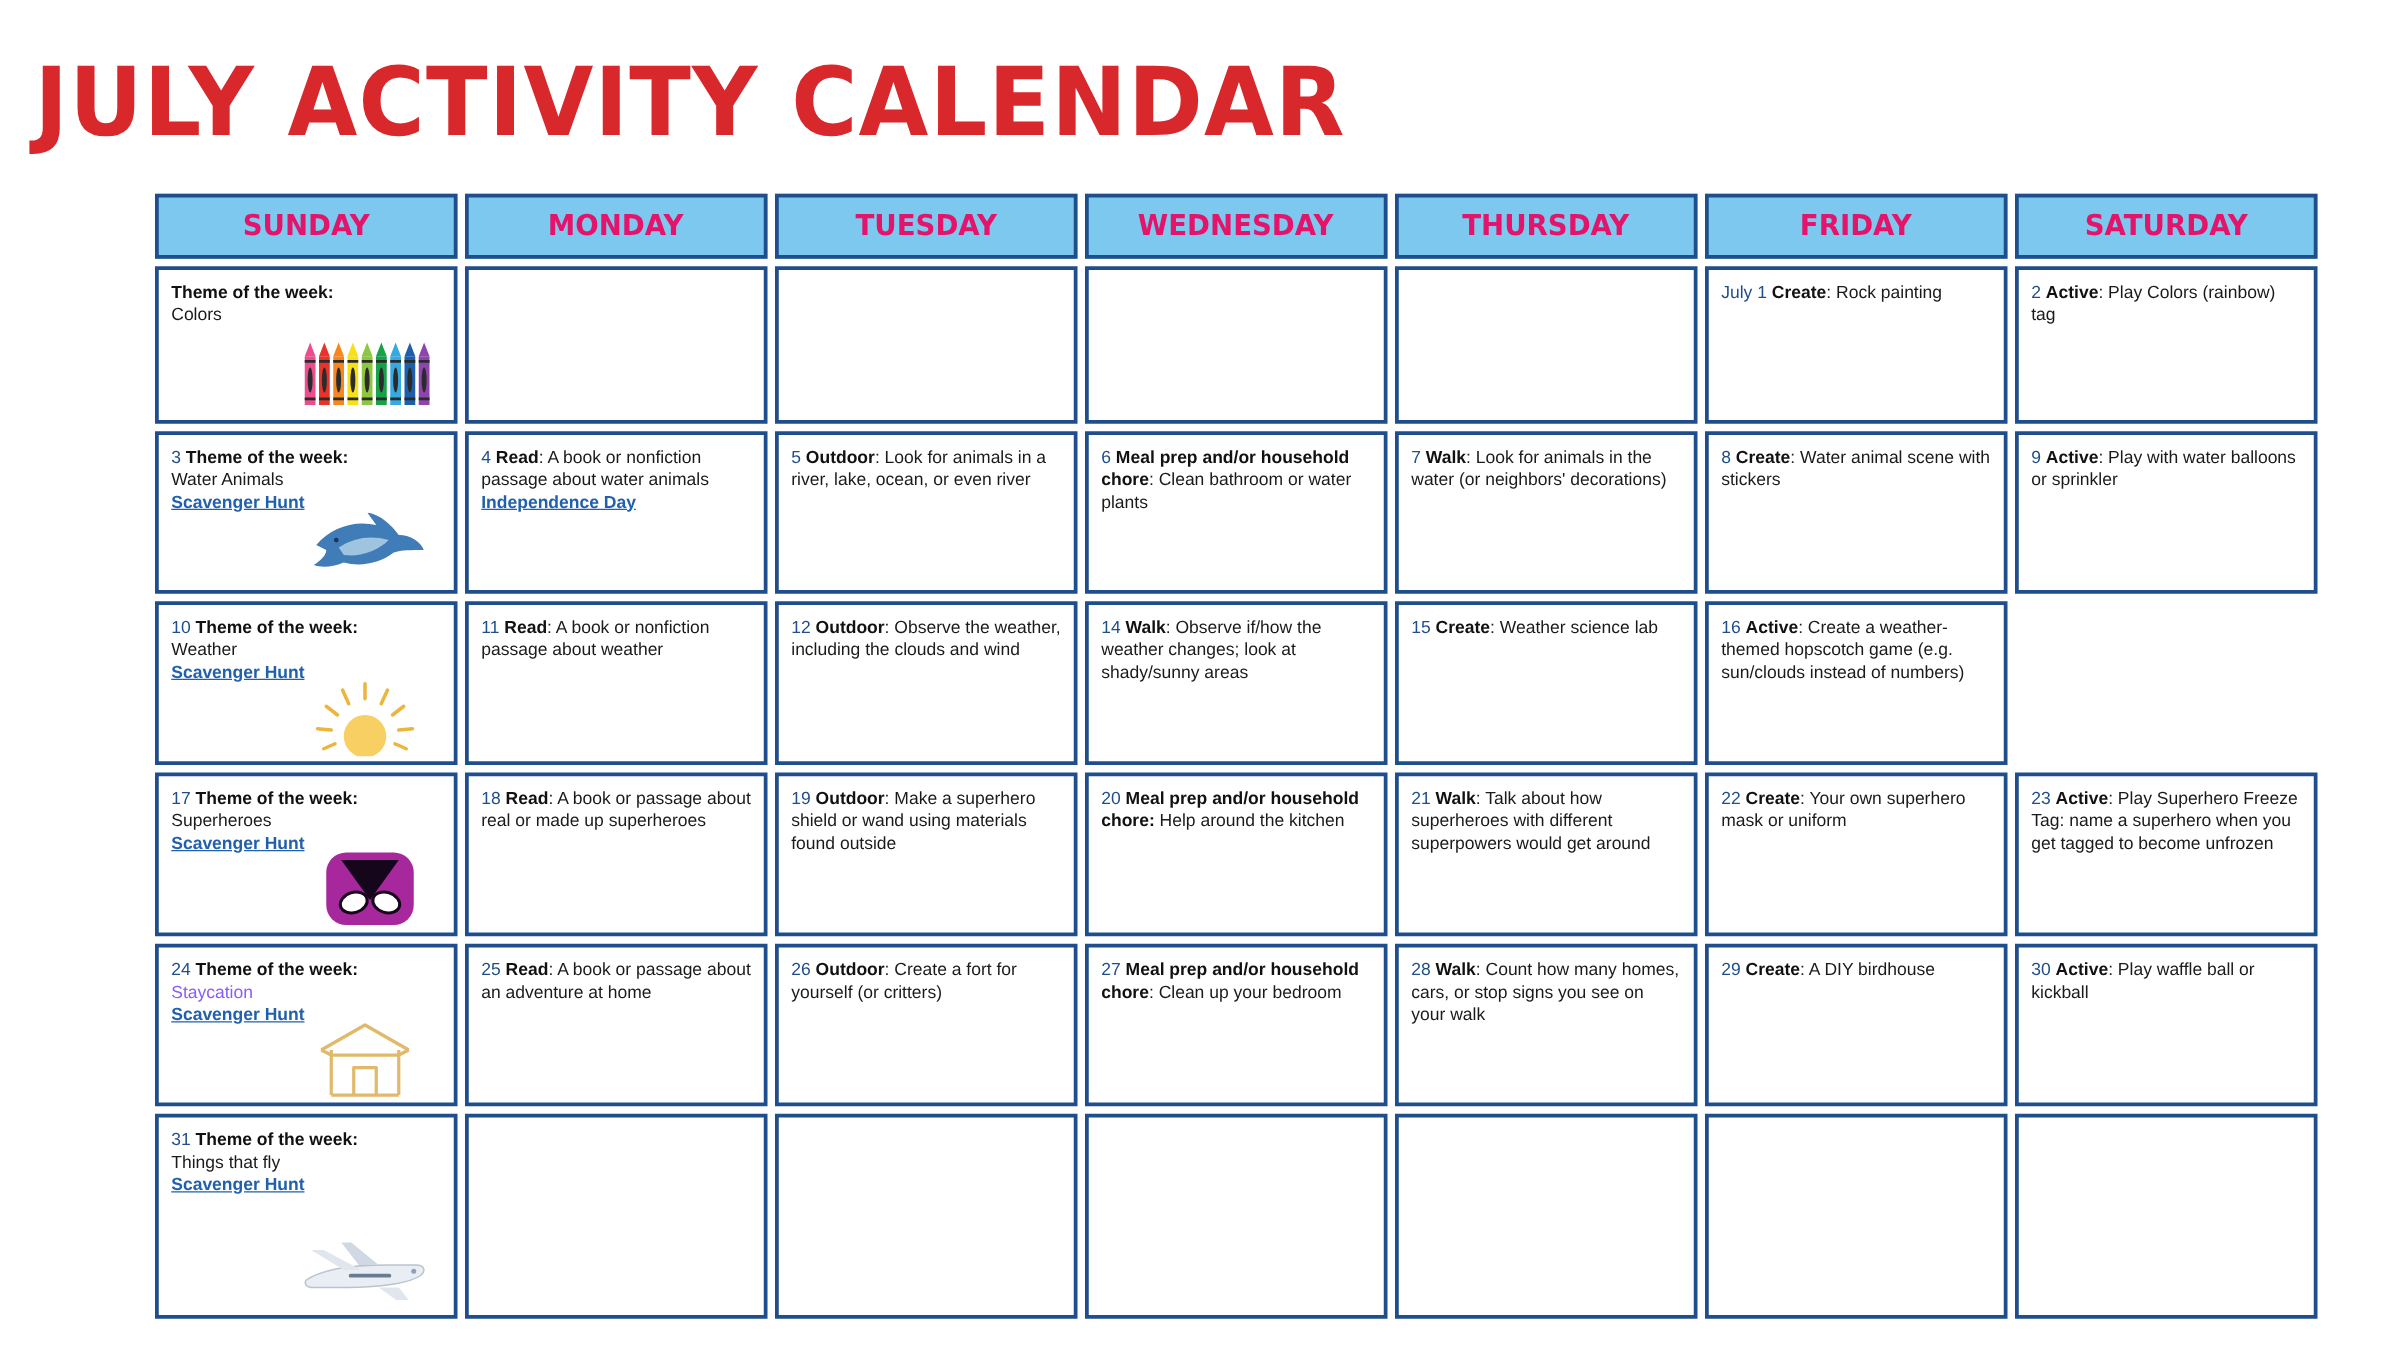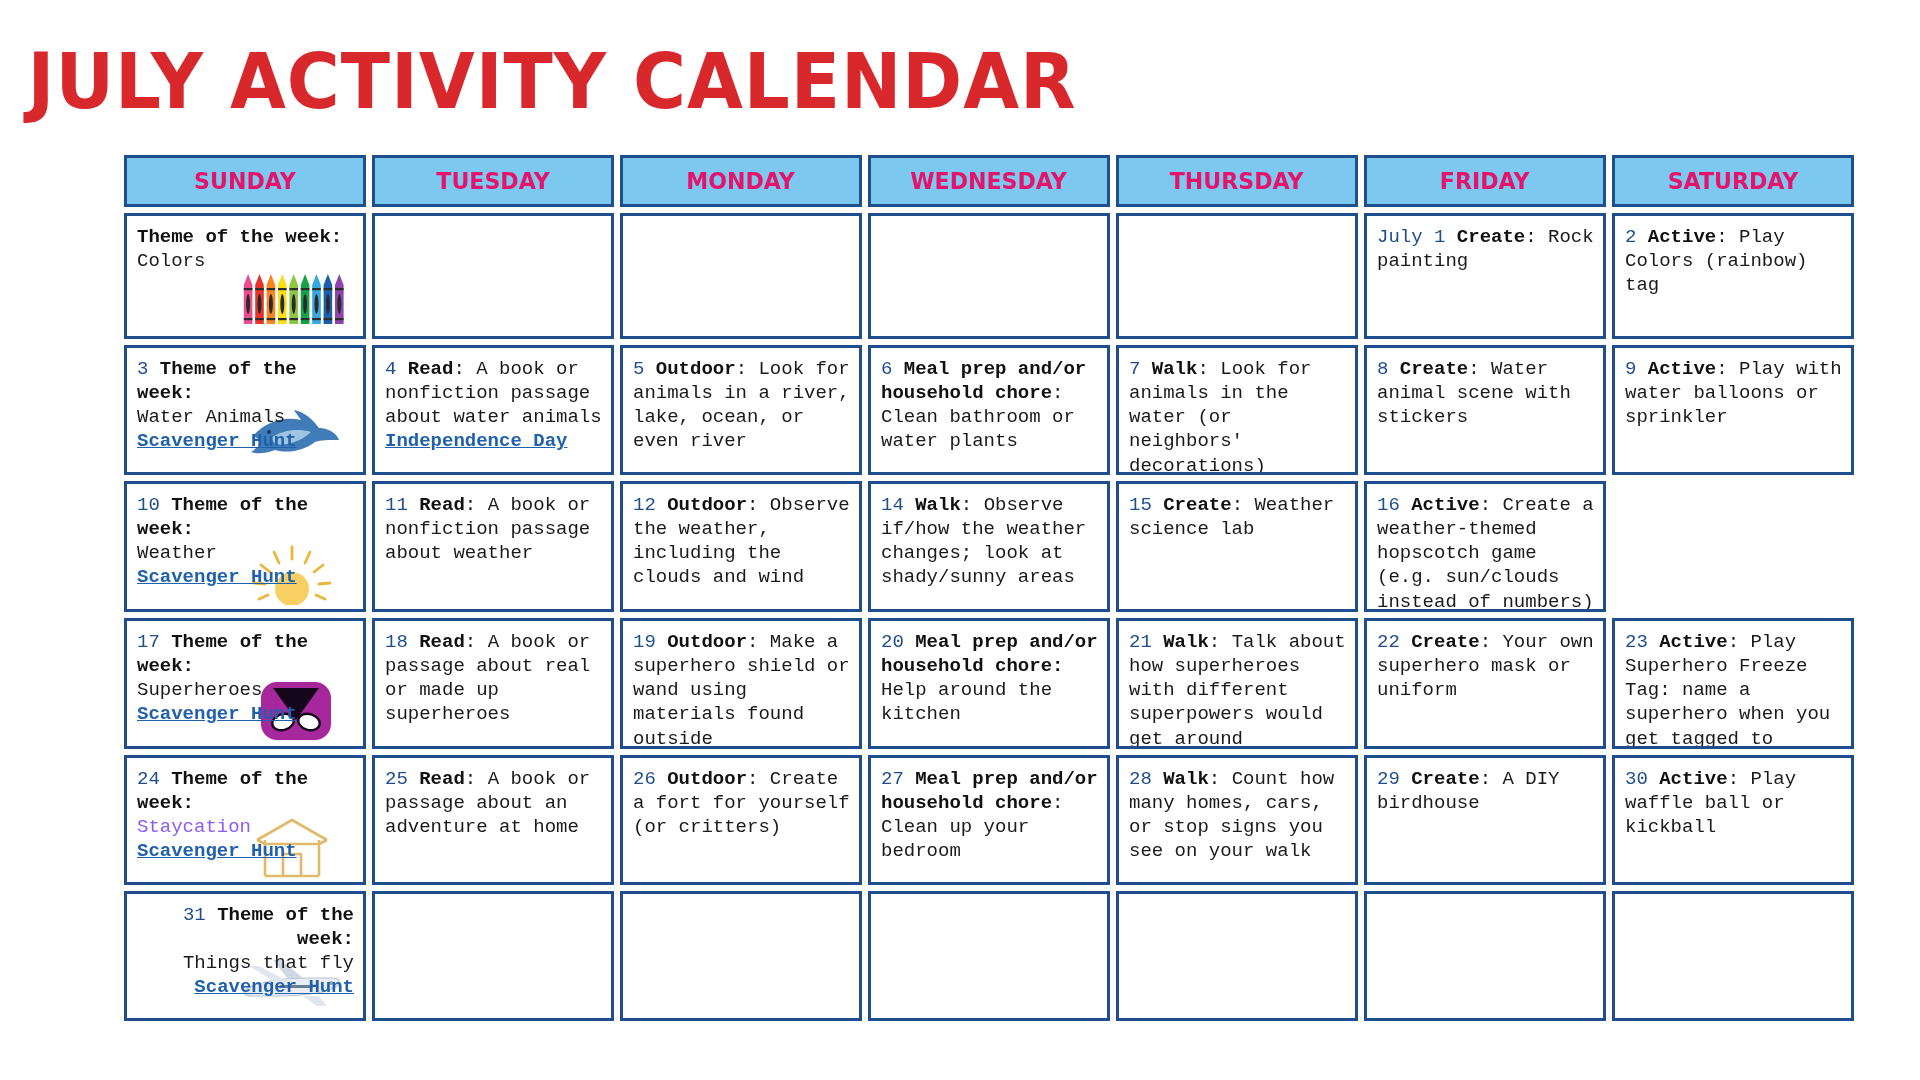--- a/index.html
+++ b/index.html
@@ -72,25 +72,25 @@
     background: #ffffff;
     position: relative;
     padding: 9px 9px 6px 10px;
     overflow: hidden;
   }
   .r1 { height: 126px; }
   .r2 { height: 130px; }
   .r3 { height: 131px; }
   .r4 { height: 131px; }
   .r5 { height: 130px; }
-  .r6 { height: 130px; text-align: right; }
+  .r6 { height: 164px; }
 
   .cell-text {
-    font-family: Liberation Mono, monospace;
-    font-size: 19px;
+    font-family: Liberation Sans, sans-serif;
+    font-size: 14px;
     line-height: 1.27;
     color: #1a1a1a;
     position: relative;
     z-index: 2;
   }
   .daynum { color: #1f4e8c; font-weight: normal; }
   .cat { font-weight: bold; color: #111; }
   .theme-lbl { font-weight: bold; color: #111; }
   .link { color: #2060ad; font-weight: bold; display: block; }
   .link-green { color: #8b5cf6; font-weight: normal; display: block; }
@@ -148,24 +148,24 @@
     <h1 class="title">JULY ACTIVITY CALENDAR</h1>
   </div>
 
   <div class="calendar">
 
     <div class="header-row">
       <div class="header-cell">
           <span>SUNDAY</span>
         </div>
       <div class="header-cell">
+          <span>MONDAY</span>
+        </div>
+      <div class="header-cell">
           <span>TUESDAY</span>
-        </div>
-      <div class="header-cell">
-          <span>MONDAY</span>
         </div>
       <div class="header-cell">
           <span>WEDNESDAY</span>
         </div>
       <div class="header-cell">
           <span>THURSDAY</span>
         </div>
       <div class="header-cell">
           <span>FRIDAY</span>
         </div>

